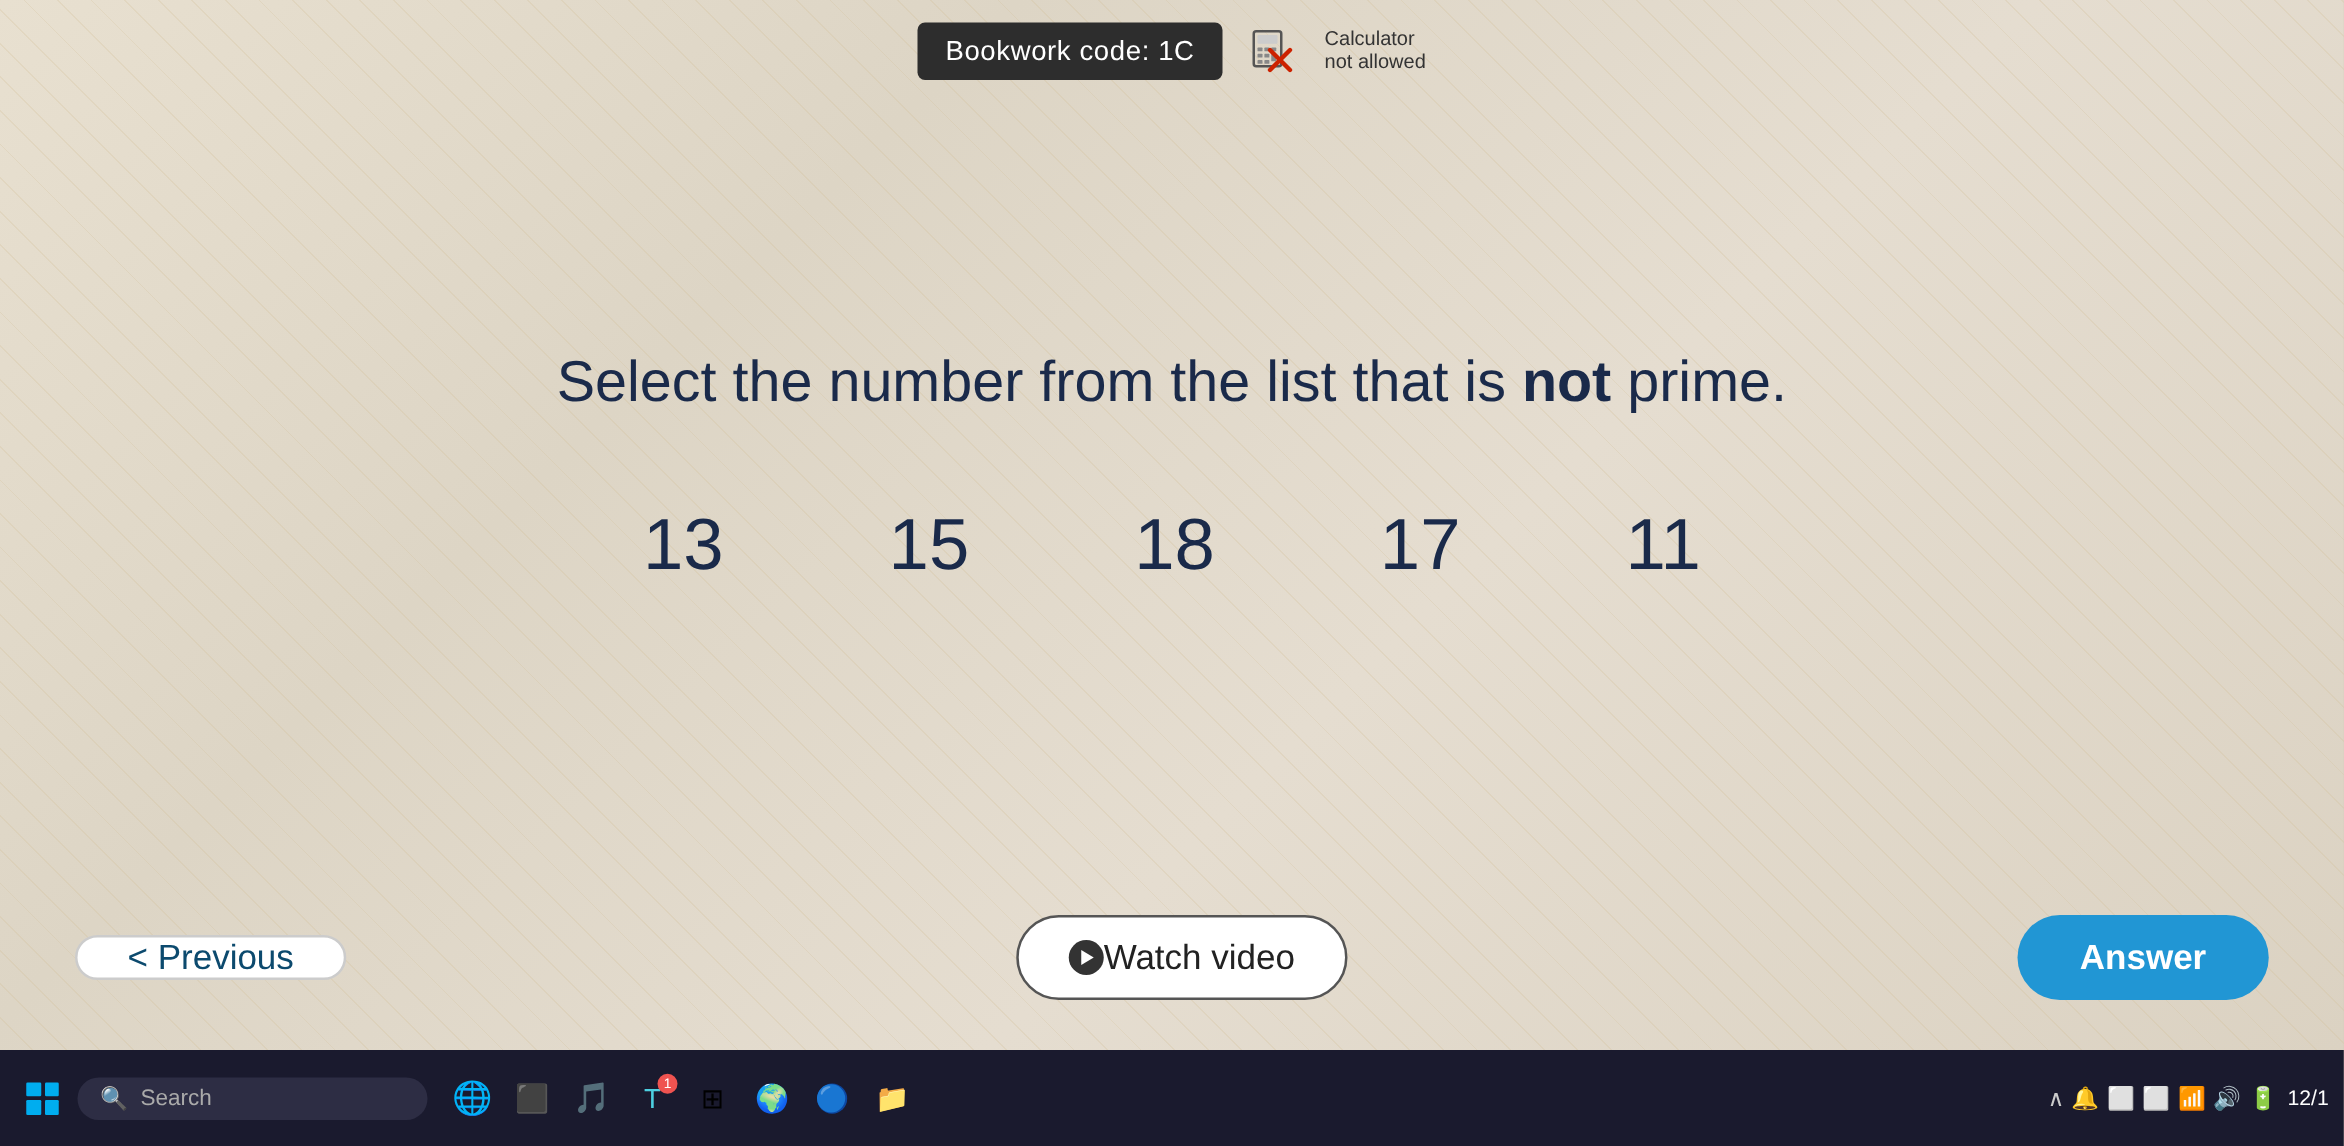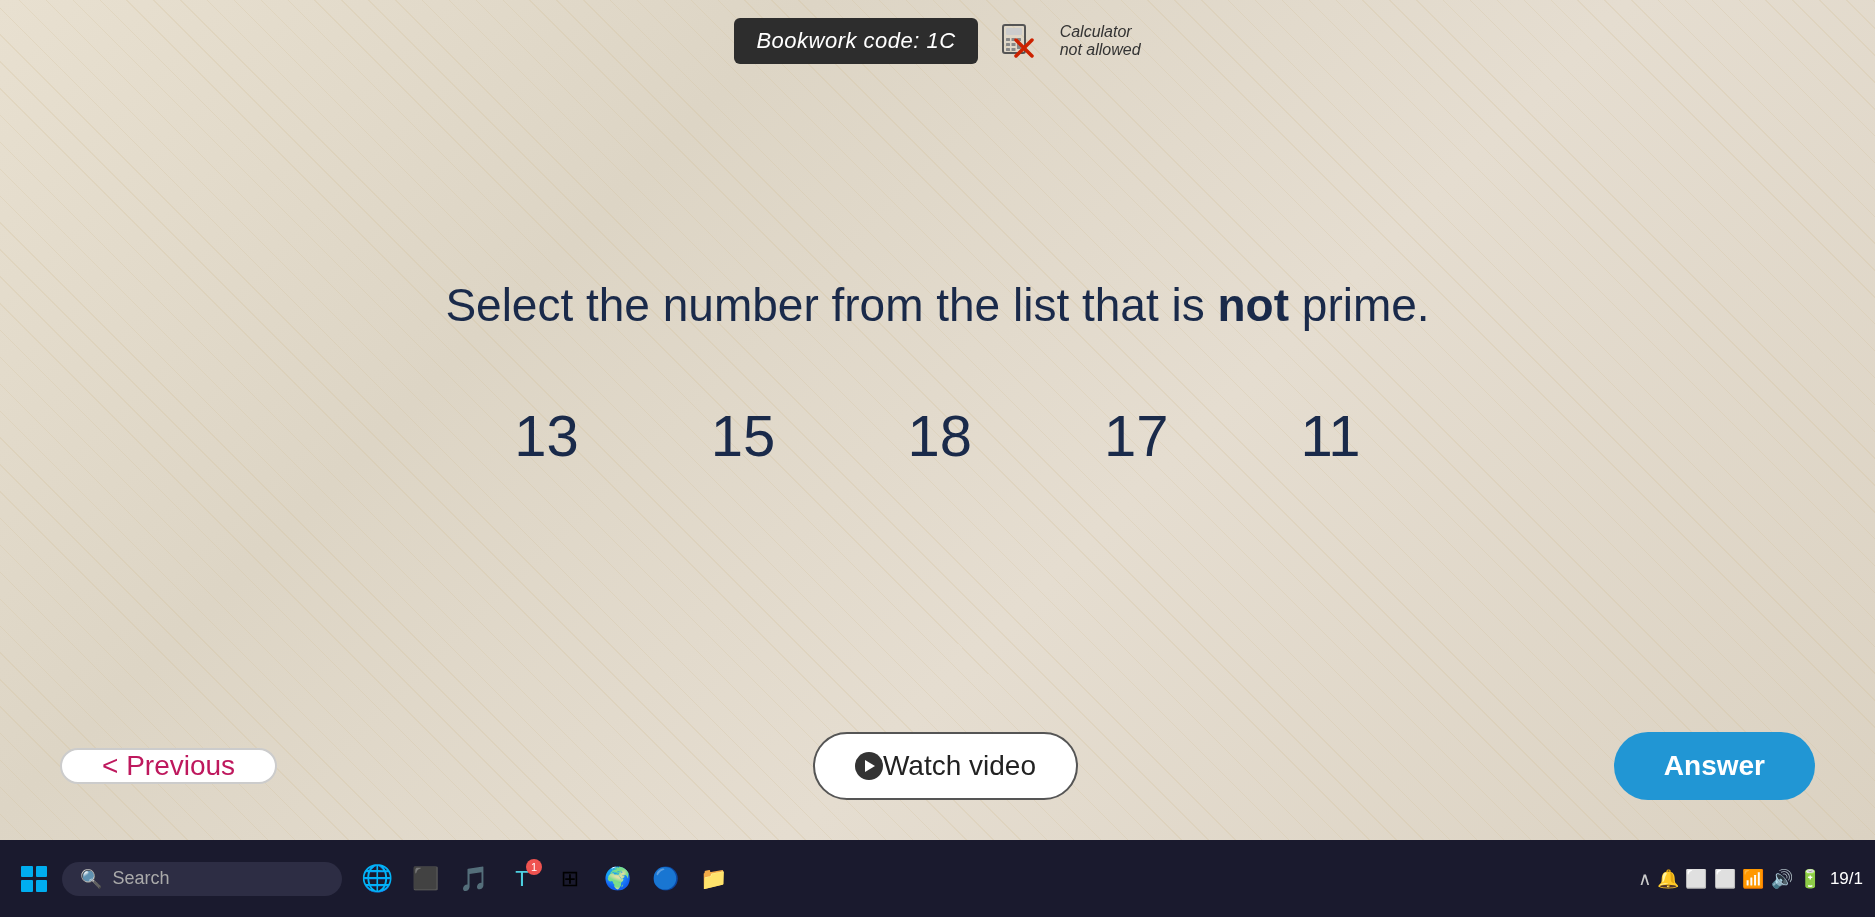--- a/index.html
+++ b/index.html
@@ -39,21 +39,20 @@
 
     .top-bar {
       width: 100%;
       display: flex;
       justify-content: center;
       align-items: center;
       padding-top: 18px;
       gap: 20px;
       position: relative;
       z-index: 10;
-      font-style: italic;
     }
 
     .bookwork-code {
       background: #2d2d2d;
       color: #fff;
       padding: 10px 22px;
       border-radius: 6px;
       font-size: 22px;
       font-weight: 500;
       letter-spacing: 0.5px;
@@ -126,21 +125,21 @@
       position: relative;
       z-index: 10;
     }
 
     .prev-button {
       background: #fff;
       border: 2px solid #ccc;
       border-radius: 50px;
       padding: 0 40px;
       font-size: 28px;
-      color: #be185d;
+      color: #0c4a6e;
       cursor: pointer;
       display: flex;
       align-items: center;
       gap: 8px;
     }
 
     .watch-video-button {
       background: #fff;
       border: 2.5px solid #555;
       border-radius: 50px;
@@ -360,15 +359,15 @@
   <div class="taskbar-right">
     <div class="taskbar-icons">
       <span>∧</span>
       <span>🔔</span>
       <span>⬜</span>
       <span>⬜</span>
       <span>📶</span>
       <span>🔊</span>
       <span>🔋</span>
     </div>
-    <div class="taskbar-clock">19/1</div>
+    <div class="taskbar-clock">12/1</div>
   </div>
 </div>
 
 </body></html>

